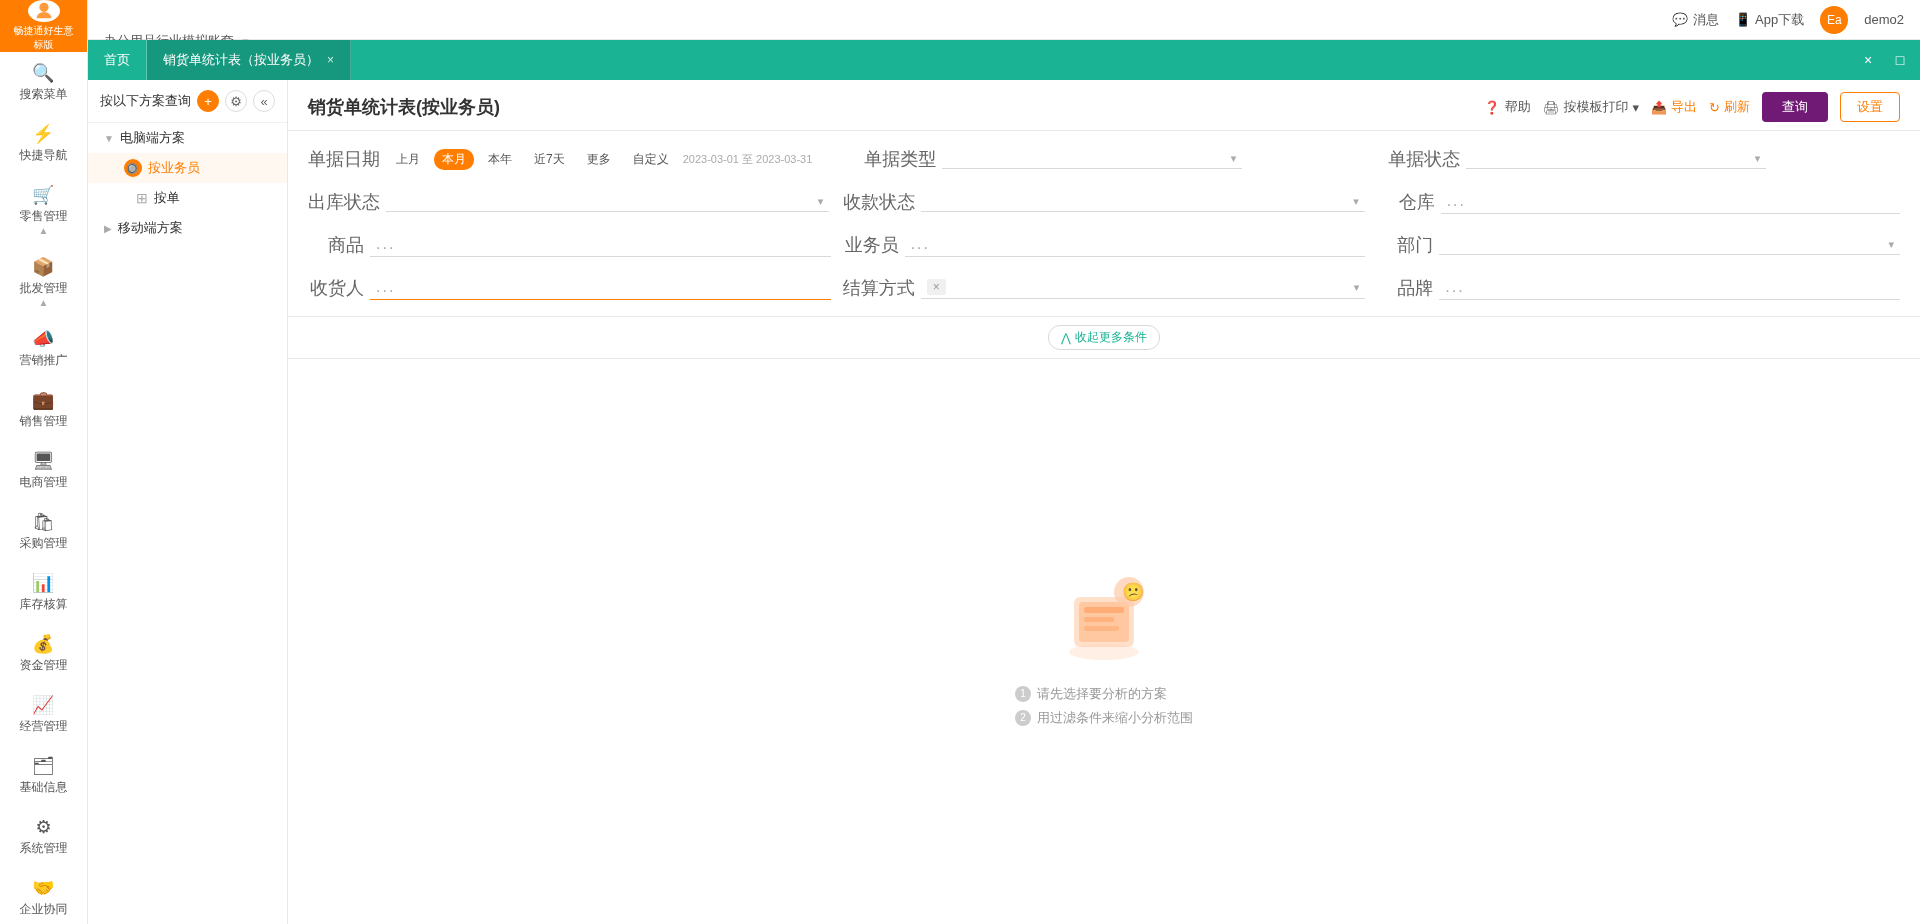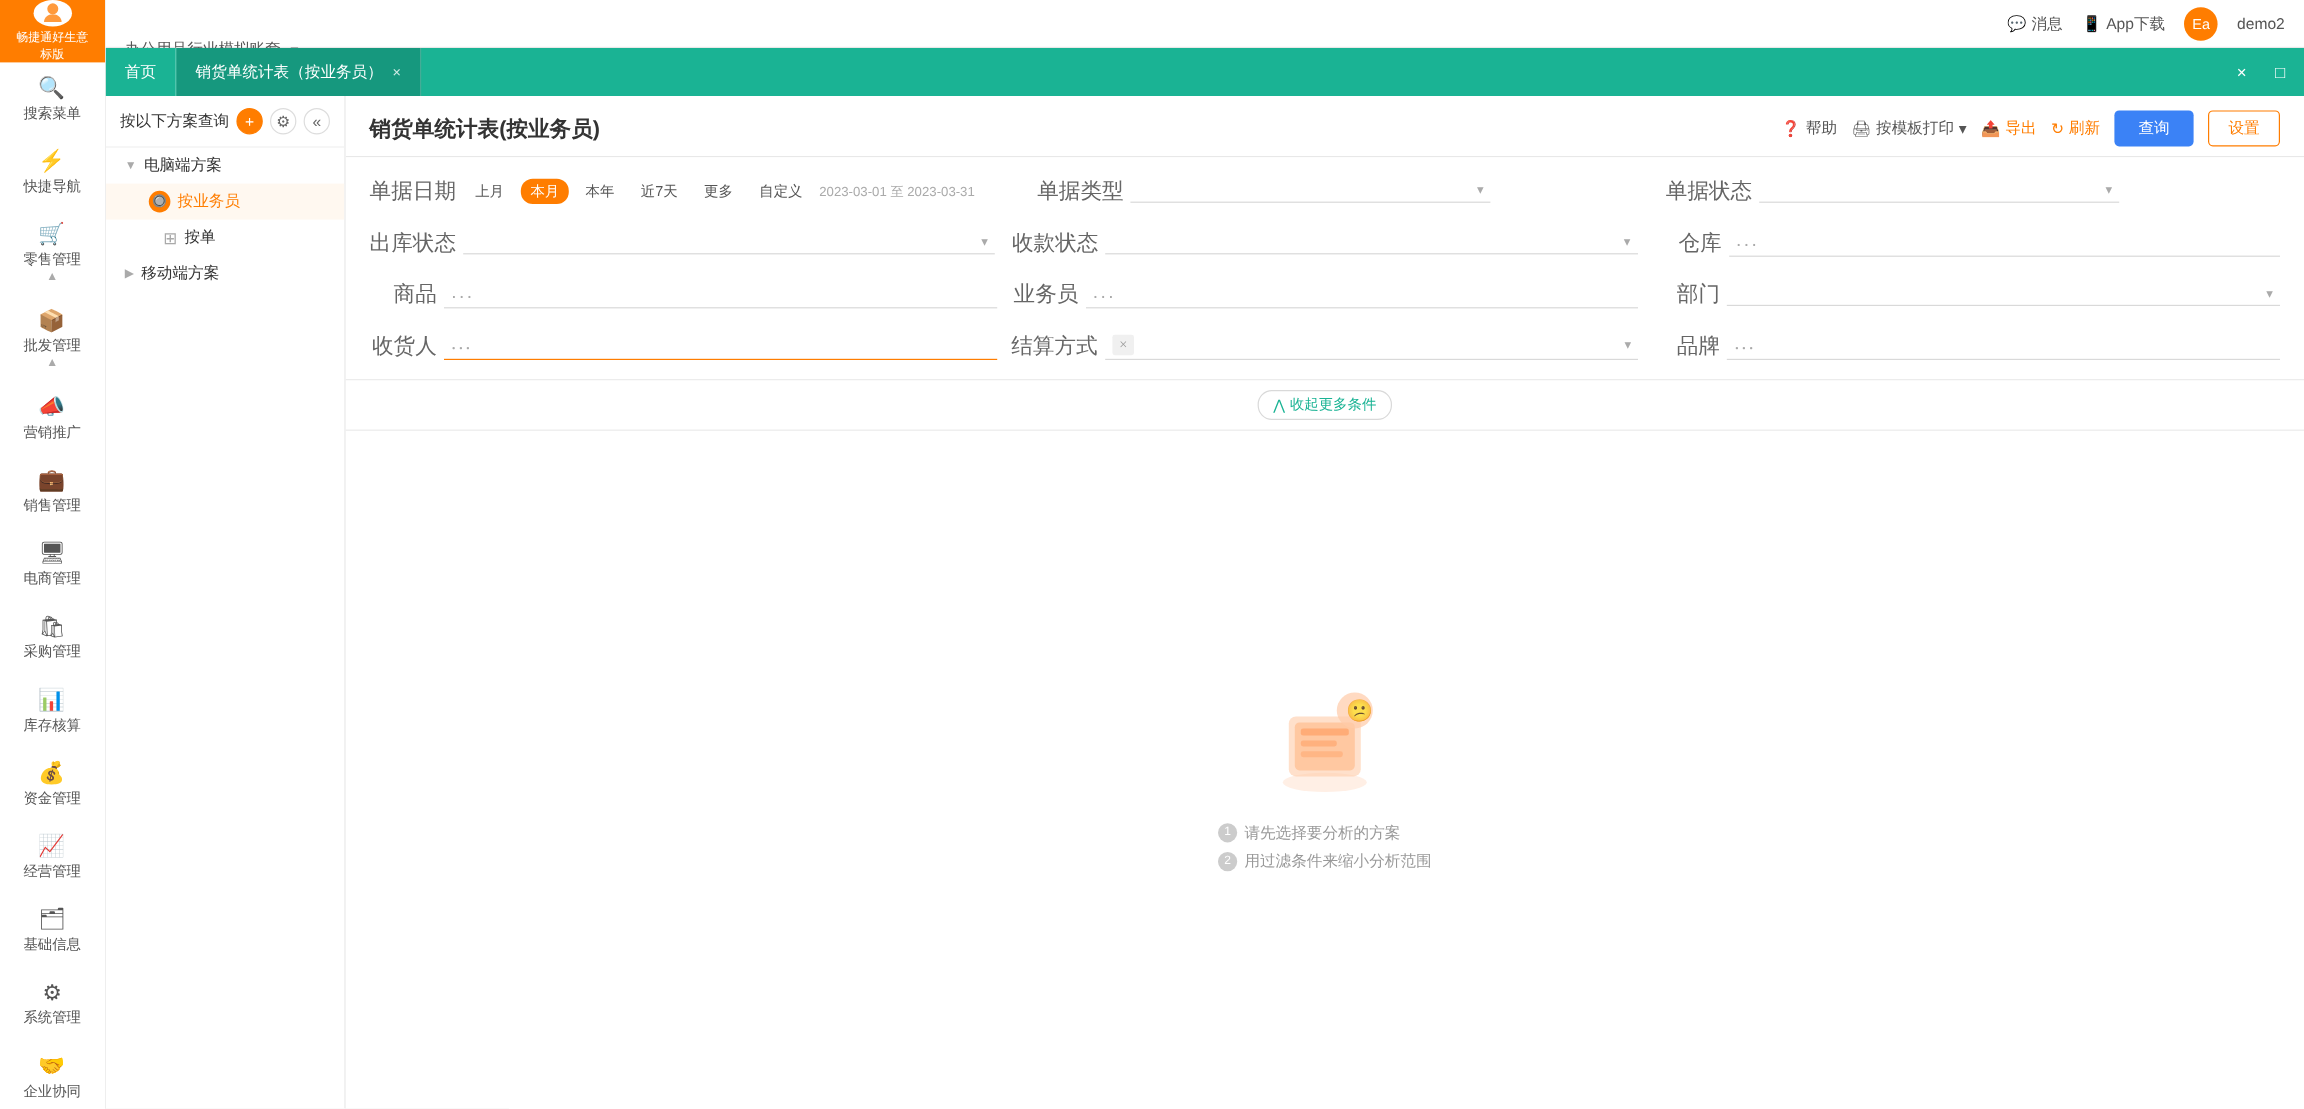--- a/index.html
+++ b/index.html
@@ -289,21 +289,21 @@
     .page-action-btn {
       display: flex;
       align-items: center;
       gap: 4px;
       font-size: 13px;
       color: #555;
       cursor: pointer;
     }
     .page-action-btn.orange { color: #ff7d00; }
     .btn-primary {
-      background: #3b82f6;
+      background: #701a75;
       color: white;
       border: none;
       padding: 6px 20px;
       border-radius: 4px;
       cursor: pointer;
       font-size: 13px;
     }
     .btn-secondary {
       background: #fff;
       color: #ff7d00;
@@ -697,21 +697,21 @@
           </div>
           <div class="filter-cell">
             <span class="filter-label">部门</span>
             <div class="dropdown-ctrl" style="flex:1;">
               <span class="dd-text"></span>
               <span class="dd-arrow">▾</span>
             </div>
           </div>
         </div>
 
-        <div class="filter-row" style="display:grid; grid-template-columns:1fr 1fr 1fr; gap:12px;font-family:Liberation Serif, serif;">
+        <div class="filter-row" style="display:grid; grid-template-columns:1fr 1fr 1fr; gap:12px;">
           <div class="filter-cell">
             <span class="filter-label">收货人</span>
             <div class="ellipsis-ctrl" style="flex:1; border-bottom-color:#ff7d00;">
               <span class="el-dots">...</span>
             </div>
           </div>
           <div class="filter-cell">
             <span class="filter-label">结算方式</span>
             <div class="dropdown-ctrl" style="flex:1;">
               <span style="display:flex;align-items:center;gap:4px;flex:1;">

